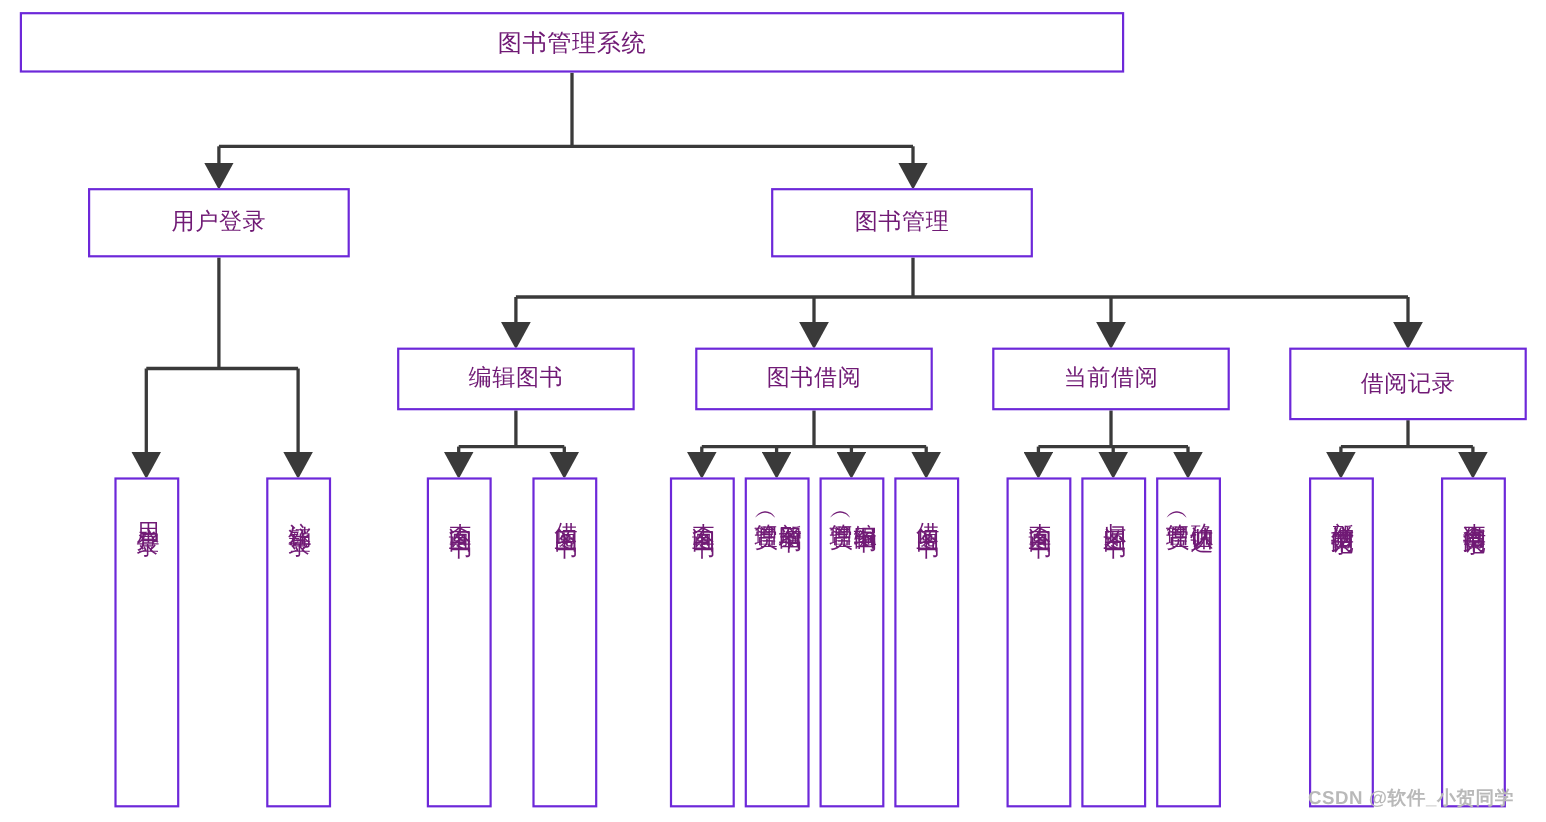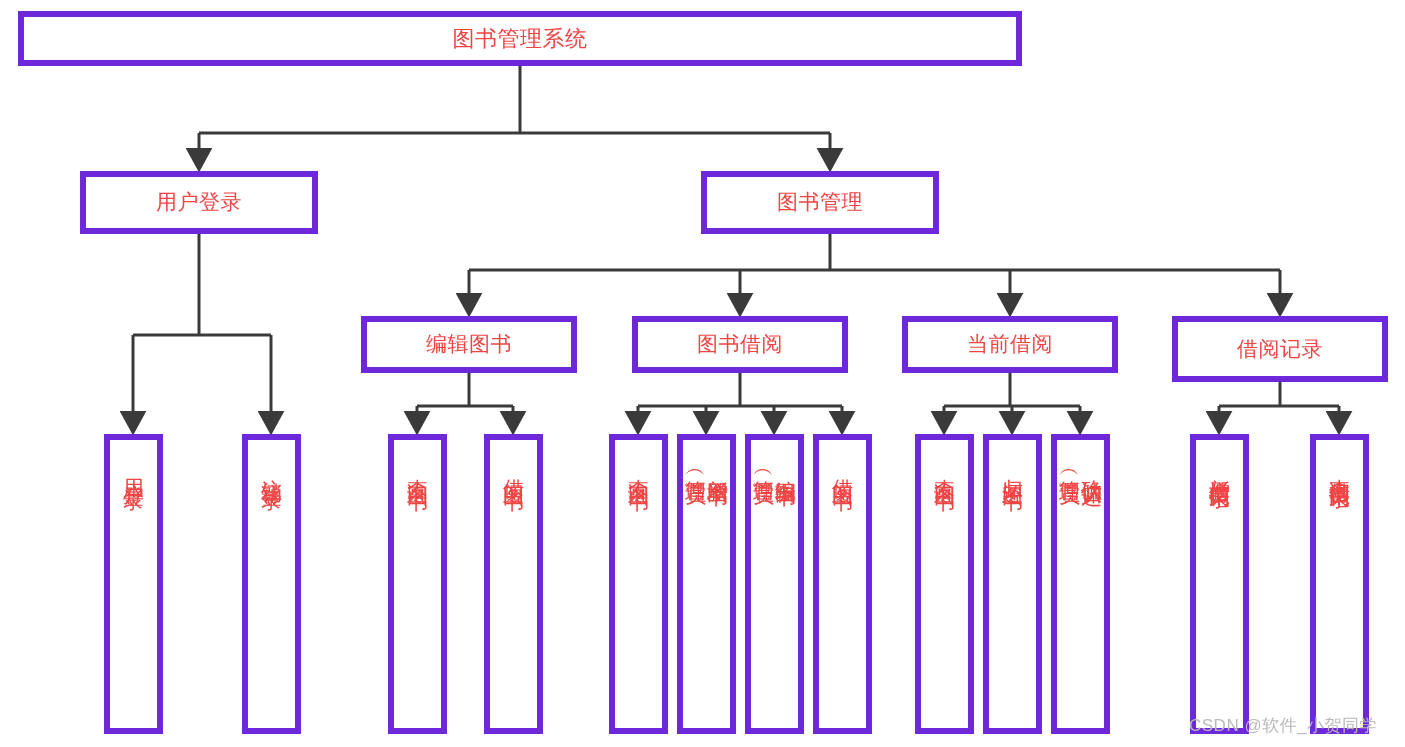--- a/index.html
+++ b/index.html
@@ -21,26 +21,26 @@
     position: absolute;
     left: 0;
     top: 0;
     width: 1405px;
     height: 747px;
     pointer-events: none;
   }
   .node {
     position: absolute;
     box-sizing: border-box;
-    border: 6px solid #6d28d9;
+    border: 2px solid #6d28d9;
     background: #ffffff;
     display: flex;
     align-items: center;
     justify-content: center;
-    color: #ef4444;
+    color: #701a75;
   }
   .node .label {
     display: block;
     text-align: center;
     line-height: 1.18;
     white-space: pre;
   }
   .node.horiz .label {
     font-size: 21px;
     letter-spacing: 0.5px;
@@ -65,20 +65,21 @@
   }
   #watermark {
     position: absolute;
     left: 1189px;
     top: 714px;
     font-size: 17px;
     color: #b9b9b9;
     letter-spacing: 0.5px;
     white-space: pre;
     font-family: "Liberation Sans", "DejaVu Sans", sans-serif;
+    font-weight: bold;
   }
 </style>
 </head>
 <body>
 
 <div id="canvas">
 
   <svg id="edges" viewBox="0 0 1405 747" width="1405" height="747" xmlns="http://www.w3.org/2000/svg">
     <defs>
       <marker id="arrow" viewBox="0 0 12 12" refX="9" refY="6" markerWidth="9" markerHeight="9" orient="auto-start-reverse">

